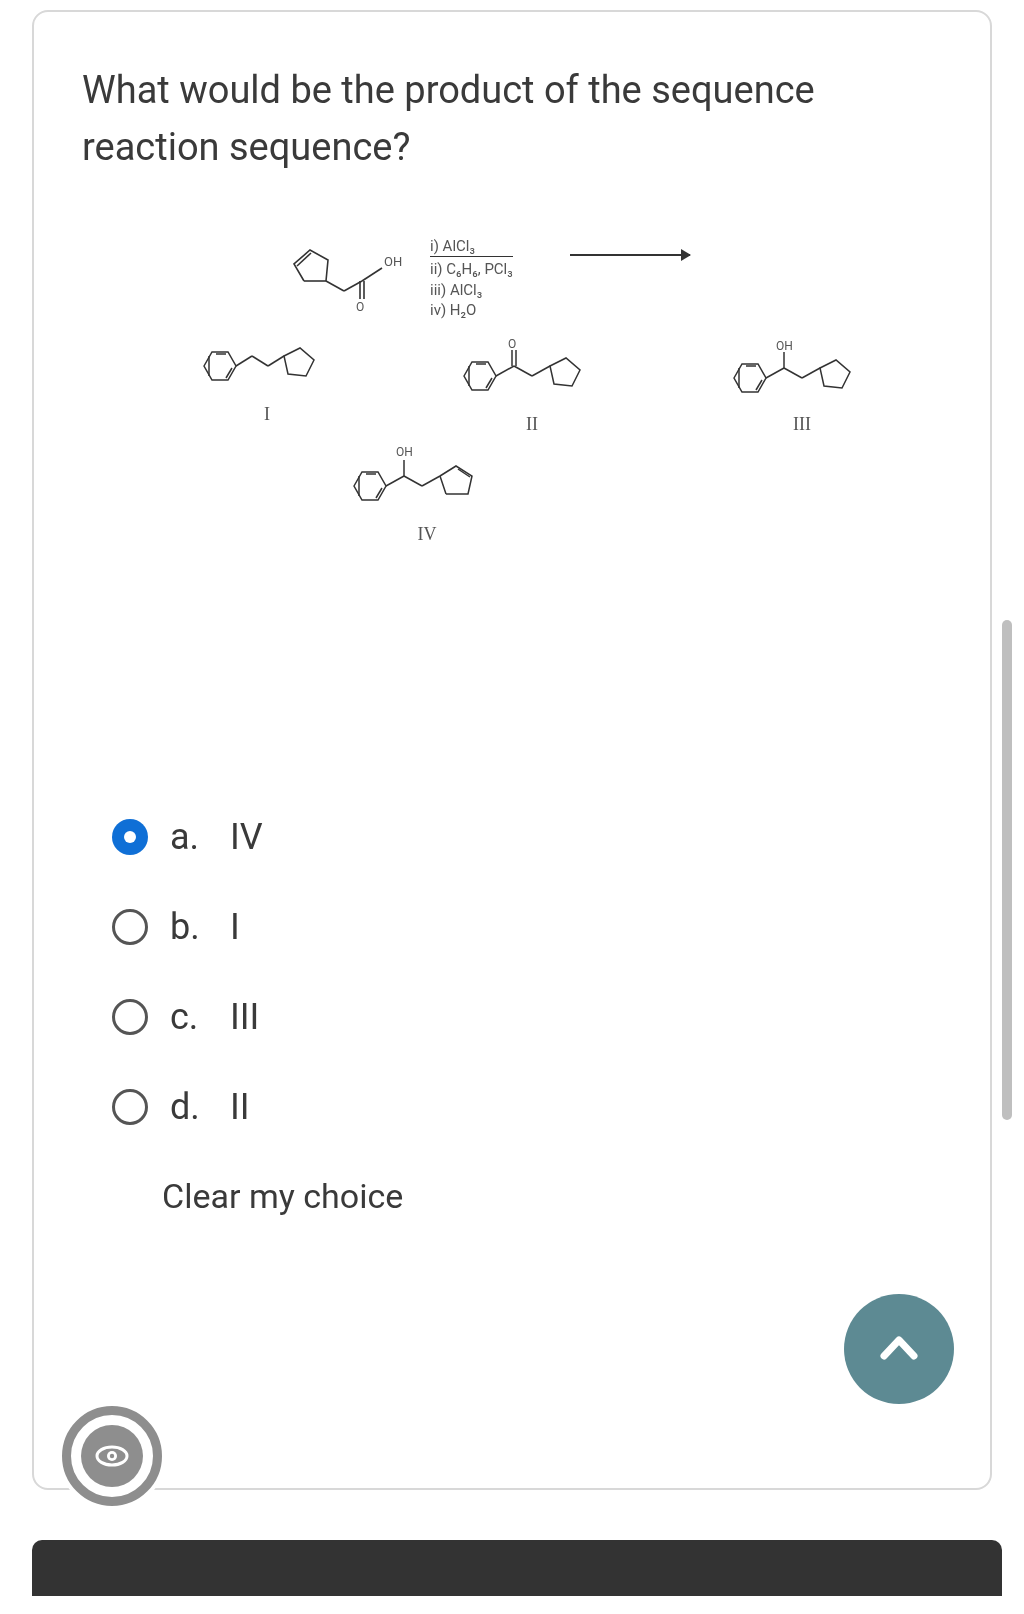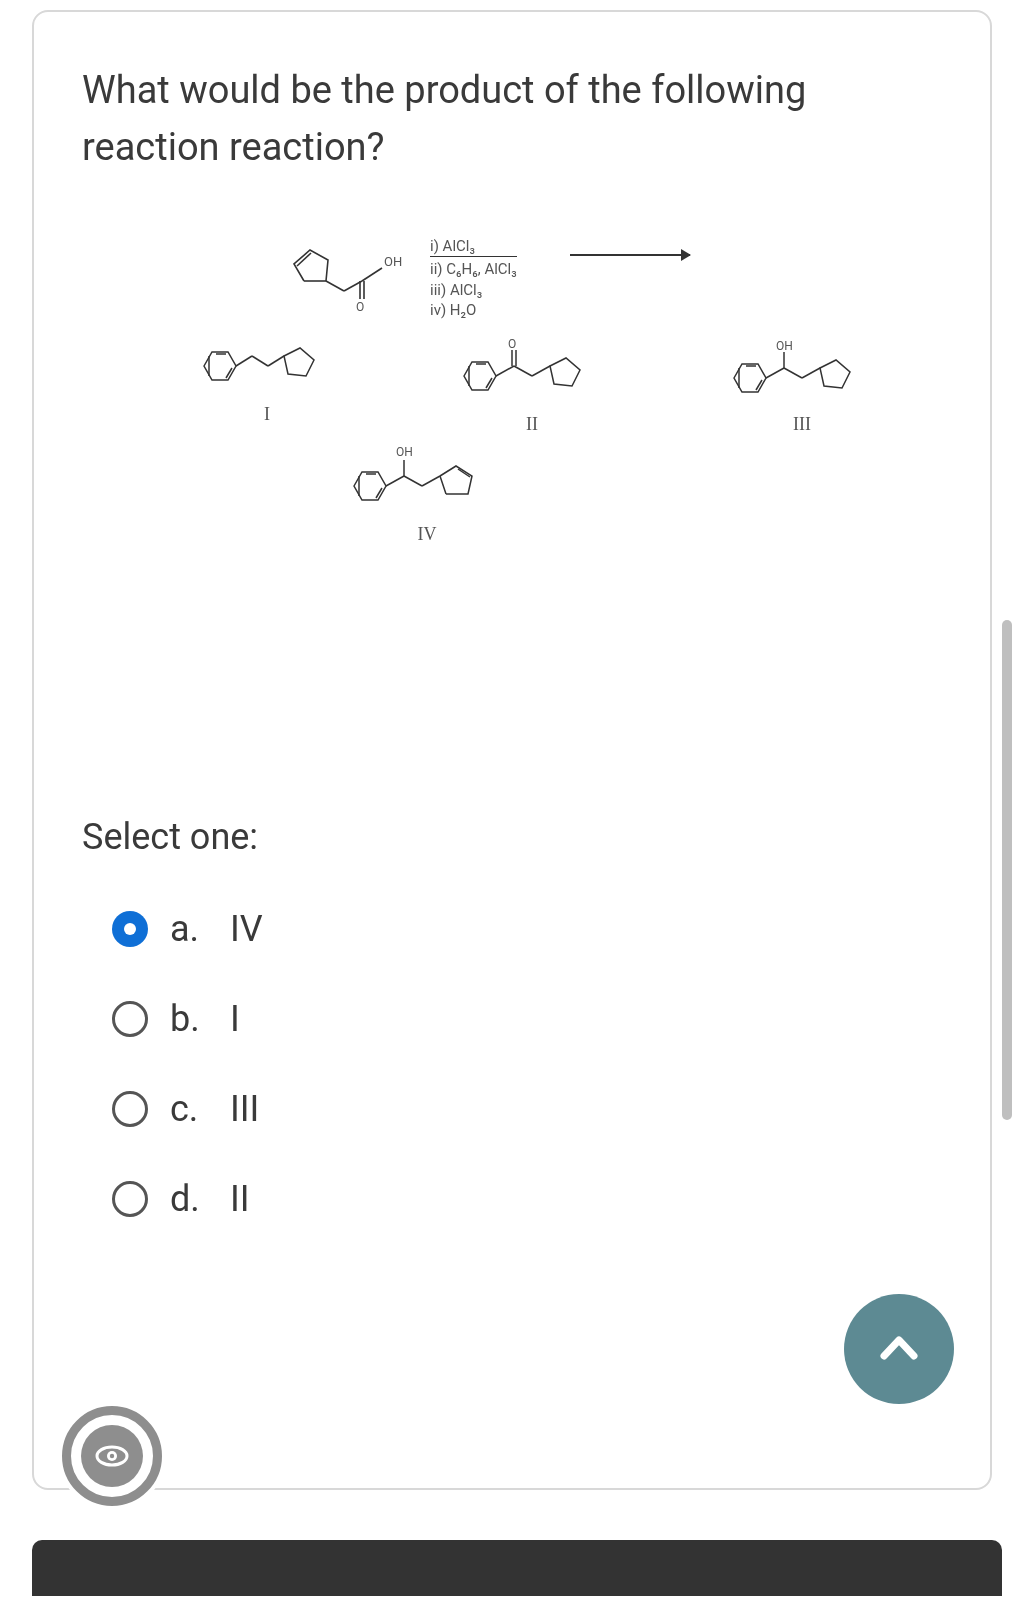--- a/index.html
+++ b/index.html
@@ -194,21 +194,21 @@
     height: 56px;
     background: #333;
     border-radius: 10px 10px 0 0;
   }
 </style>
 </head>
 <body>
 
 <div class="card">
 
-  <div class="question-title">What would be the product of the following reaction reaction?</div>
+  <div class="question-title">What would be the product of the sequence reaction sequence?</div>
 
   <div class="figure-area">
 
     <div class="reaction-row">
       <svg class="struct-svg" width="140" height="80" viewBox="0 0 140 80">
         <g stroke="#333" stroke-width="1.6" fill="none">
 
           <polyline points="22,45 12,28 28,14 46,24 44,45"></polyline>
           <line x1="22" y1="45" x2="44" y2="45"></line>
           <line x1="15" y1="30" x2="29" y2="17"></line>
@@ -219,21 +219,21 @@
           <line x1="78" y1="45" x2="78" y2="63"></line>
           <line x1="82" y1="45" x2="82" y2="63"></line>
 
           <line x1="80" y1="45" x2="100" y2="32"></line>
         </g>
         <text x="102" y="30" font-size="13" fill="#555">OH</text>
         <text x="74" y="75" font-size="12" fill="#555">O</text>
       </svg>
       <div class="reagents">
         <div>i) AlCl₃</div>
-        <div class="line2">ii) C₆H₆, AlCl₃</div>
+        <div class="line2">ii) C₆H₆, PCl₃</div>
         <div>iii) AlCl₃</div>
         <div>iv) H₂O</div>
         <div class="arrow"></div>
       </div>
     </div>
 
     <div class="products-row">
 
       <div class="product-block">
         <svg width="150" height="60" viewBox="0 0 150 60">
@@ -313,21 +313,20 @@
           <line x1="98" y1="40" x2="104" y2="58"></line>
           <line x1="116" y1="33" x2="128" y2="41"></line>
         </g>
         <text x="54" y="20" font-size="12" fill="#555">OH</text>
       </svg>
       <div class="product-label">IV</div>
     </div>
 
   </div>
 
-  <div class="select-one">Select one:</div>
 
   <div class="options">
     <div class="option-row">
       <span class="radio selected"></span>
       <span class="option-letter">a.</span>
       <span class="option-text">IV</span>
     </div>
     <div class="option-row">
       <span class="radio"></span>
       <span class="option-letter">b.</span>
@@ -338,20 +337,21 @@
       <span class="option-letter">c.</span>
       <span class="option-text">III</span>
     </div>
     <div class="option-row">
       <span class="radio"></span>
       <span class="option-letter">d.</span>
       <span class="option-text">II</span>
     </div>
   </div>
 
+  <div class="clear-choice">Clear my choice</div>
 
 </div>
 
 <div class="eye-badge">
   <div class="eye-inner">
     <svg width="38" height="38" viewBox="0 0 38 38">
       <ellipse cx="19" cy="19" rx="15" ry="9" fill="none" stroke="#fff" stroke-width="3"></ellipse>
       <circle cx="19" cy="19" r="5" fill="#fff"></circle>
       <circle cx="19" cy="19" r="2.2" fill="#8e8e8e"></circle>
     </svg>

